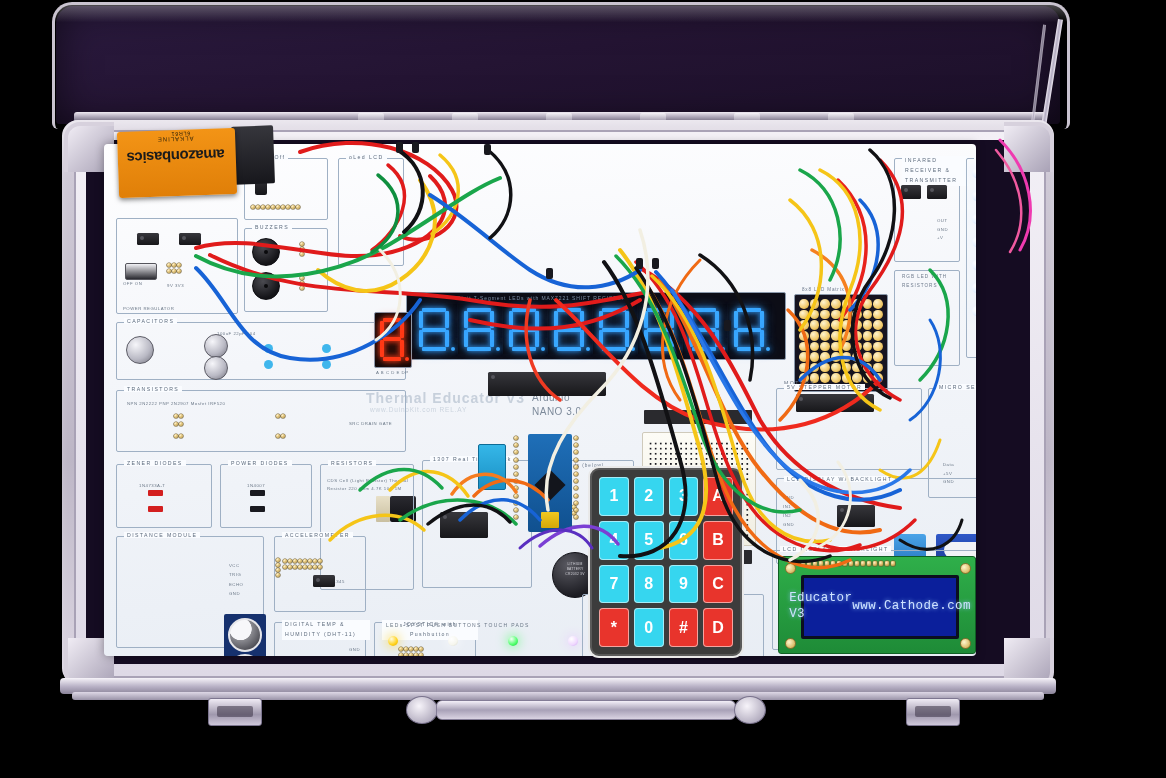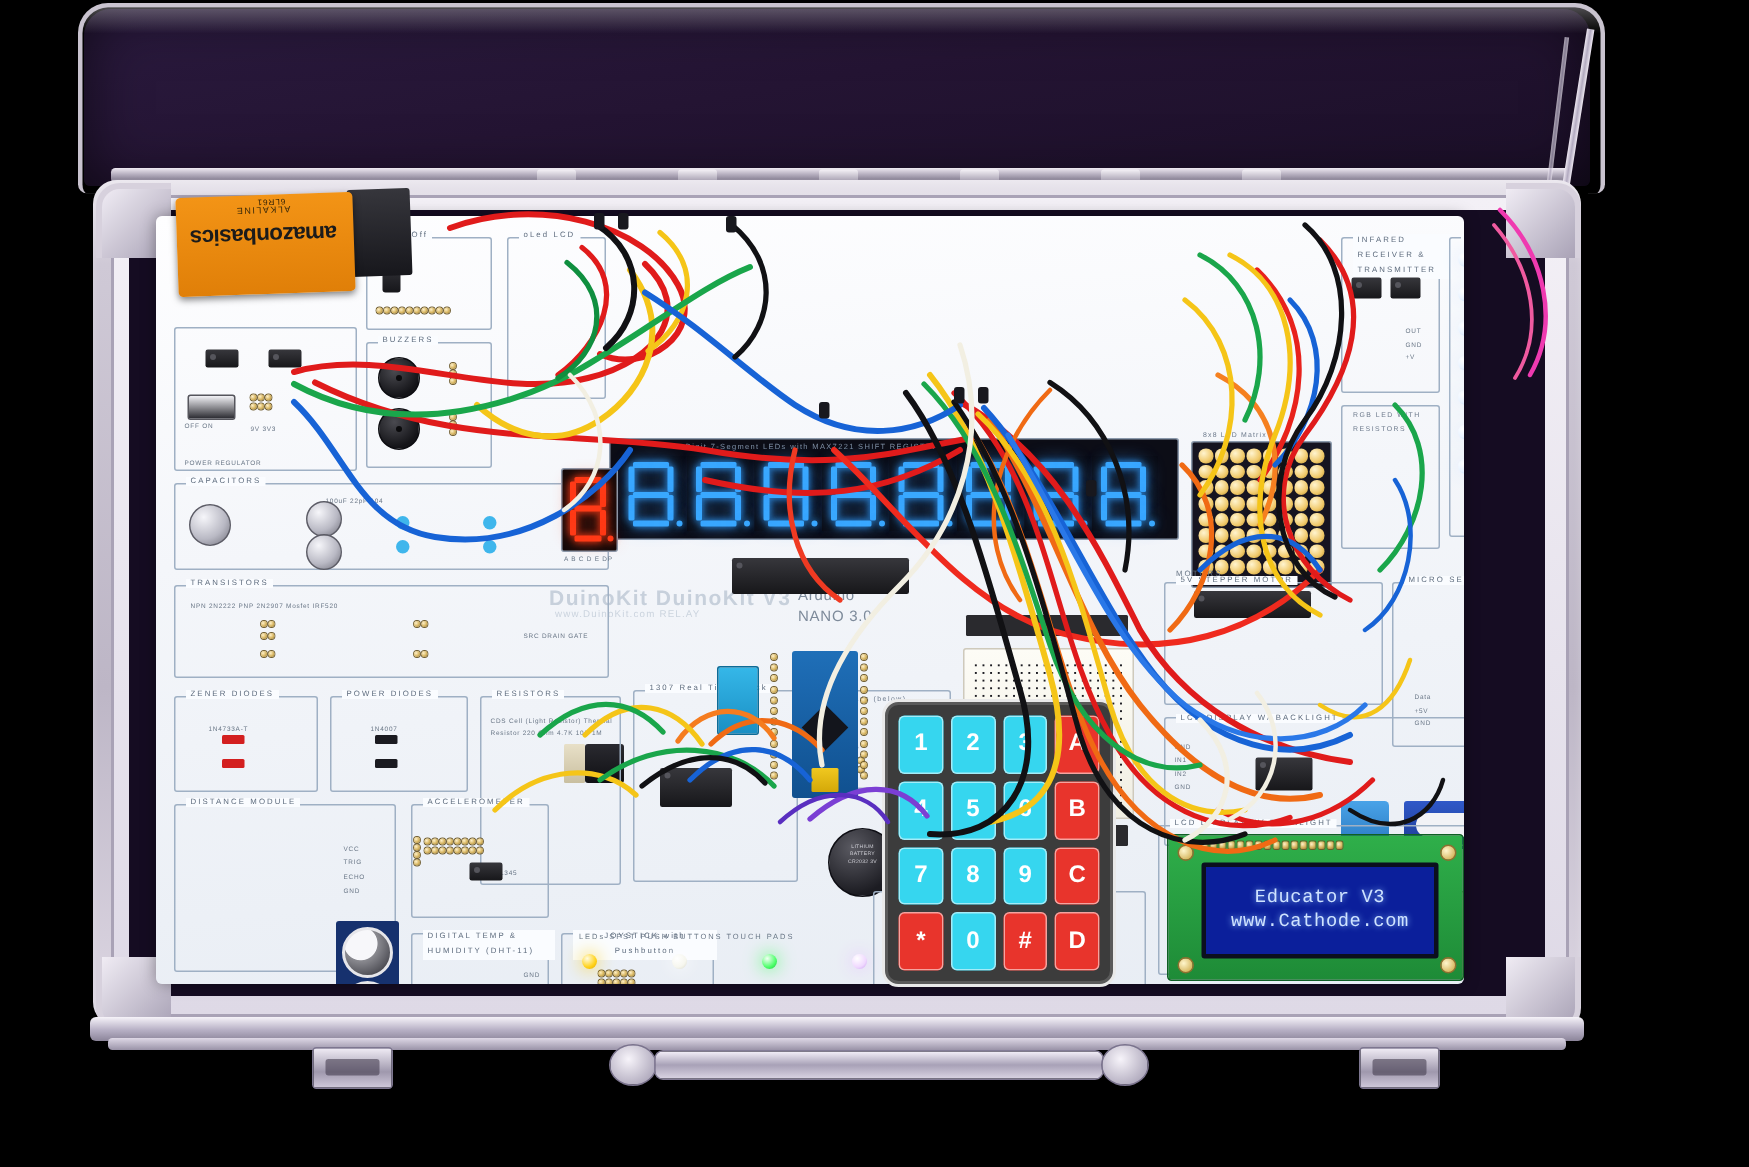--- a/index.html
+++ b/index.html
@@ -119,21 +119,21 @@
   .oled{position:absolute;left:318px;top:158px;width:42px;height:50px;
       background:linear-gradient(180deg,#1d4cb5,#10307a);border:1px solid #9aa7b8;
       border-radius:1px;}
   .oled-t{position:absolute;left:4px;top:6px;font-size:3.4px;color:#b9dcff;letter-spacing:.4px;}
 
   .lcd{position:absolute;left:778px;top:556px;width:196px;height:96px;
       background:linear-gradient(180deg,#2faf4a,#1e8b37);border:1px solid #0f5f24;
       border-radius:3px;}
   .lcd-glass{position:absolute;left:22px;top:18px;width:152px;height:58px;
       background:#0b1f9b;border:3px solid #0b0f1e;border-radius:2px;
-      display:flex;flex-direction:column;justify-content:center;align-items:center;}
+      display:flex;flex-direction:row;justify-content:center;align-items:center;}
   .lcd-line{font-family:"Liberation Mono",monospace;color:#cfe3ff;font-size:12.5px;
       letter-spacing:.4px;text-shadow:0 0 4px #8fc0ff;line-height:1.25;}
   .lcd-hdr{position:absolute;left:22px;top:4px;display:flex;gap:2px;}
   .lcd-hdr .pin{width:4px;height:5px;border-radius:1px;}
   .lcd-screw{position:absolute;width:9px;height:9px;border-radius:50%;
       background:radial-gradient(circle at 35% 35%,#fff6cc,#c9a23c);border:1px solid #8d7030;}
 
   
   .keypad{position:absolute;left:588px;top:466px;width:156px;height:192px;
       background:#3c3c3c;border:2px solid #e9e9e9;border-radius:11px;padding:9px;
@@ -247,21 +247,21 @@
   <div class="case"></div>
   <div class="case-inner"></div>
   <div class="case-well"></div>
   <div class="corner tl"></div>
   <div class="corner tr"></div>
   <div class="corner bl"></div>
   <div class="corner br"></div>
 
   <div class="board">
 
-    <div class="brand">DuinoKit DuinoKit V3</div>
+    <div class="brand">Thermal Educator V3</div>
     <div class="brand2">www.DuinoKit.com   REL.AY</div>
 
     <div class="sec" style="left:140px;top:14px;width:84px;height:62px;">
       <span class="sec-t">Auto-Off</span>
       <div style="position:absolute;left:10px;top:14px;width:12px;height:22px;background:linear-gradient(180deg,#3a3a40,#16161a);border-radius:2px;"></div>
       <div class="pinrow" style="left:6px;top:46px;">
         <i class="pin"></i>
           <i class="pin"></i>
           <i class="pin"></i>
           <i class="pin"></i>

